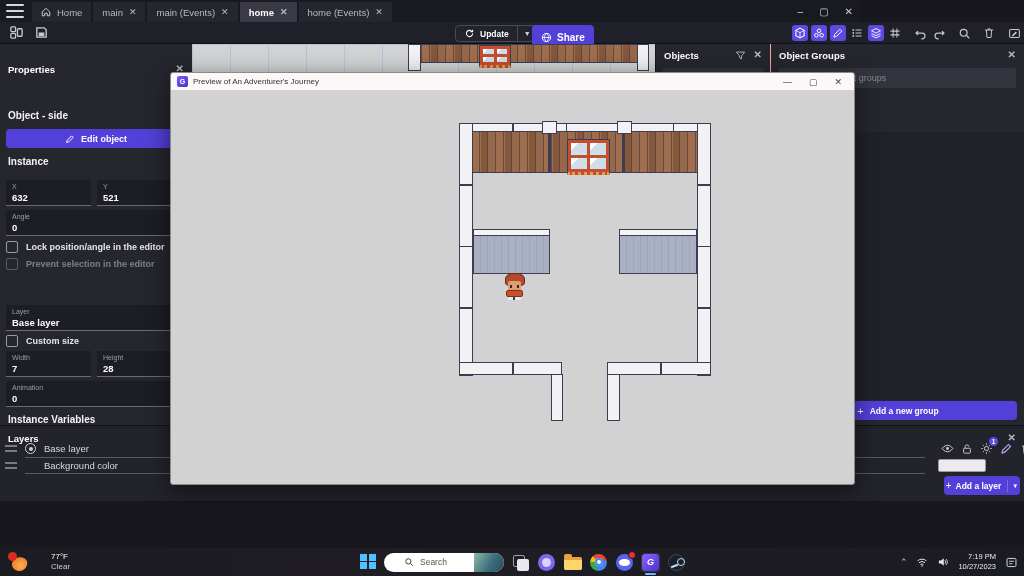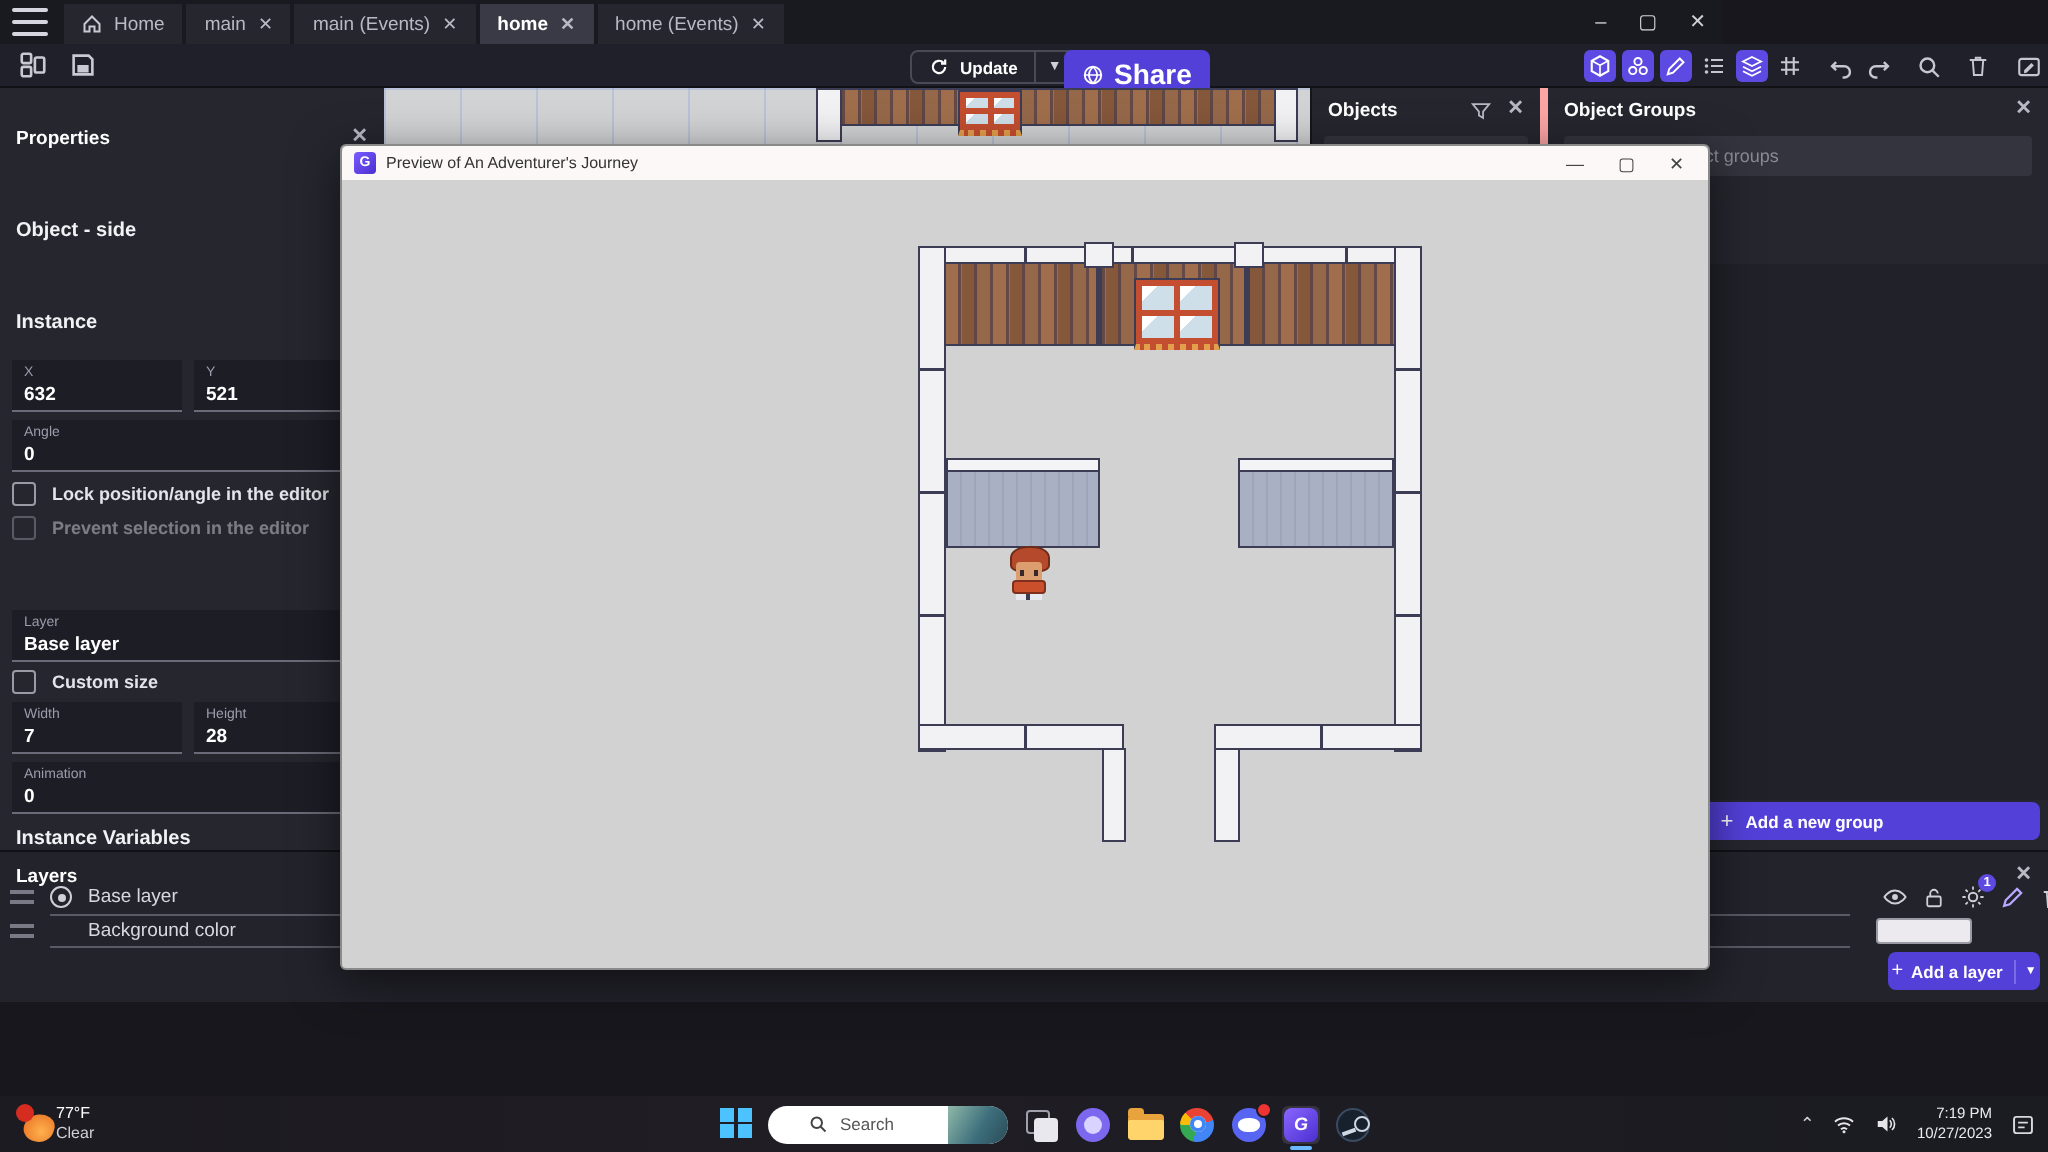--- a/index.html
+++ b/index.html
@@ -19,21 +19,21 @@
   .winctl{right:8px;top:0;height:22px;display:flex;align-items:center;gap:16px;color:#cfcfd8;font-size:10px}
   .winctl span{cursor:pointer}
 
   
   .toolbar{left:0;top:22px;width:1024px;height:22px;background:#20202a;border-bottom:1px solid #111116;display:flex;align-items:center}
   .tbico{width:16px;height:16px;color:#c9c9d4;margin-left:9px}
   .updbtn{position:absolute;left:455px;top:3px;height:17px;border:1px solid #4a4a56;border-radius:4px;display:flex;align-items:center;background:#23232d;color:#fff;font-size:8.5px;font-weight:bold}
   .updbtn .seg{display:flex;align-items:center;gap:5px;padding:0 8px;height:100%}
   .updbtn .sep{width:1px;height:100%;background:#4a4a56}
   .updbtn .chev{padding:0 6px;font-size:7px;color:#cfcfd8}
-  .sharebtn{position:absolute;left:532px;top:3px;height:24px;border-radius:4px;background:#5340d9;color:#fff;display:flex;align-items:center;gap:5px;padding:0 9px;font-size:14px;font-weight:bold}
+  .sharebtn{position:absolute;left:532px;top:3px;height:24px;border-radius:4px;background:#5340d9;color:#fff;display:flex;align-items:center;gap:5px;padding:0 9px;font-size:10px;font-weight:bold}
   .rticons{position:absolute;right:2px;top:3px;display:flex;align-items:center;gap:3px}
   .ric{width:16px;height:16px;border-radius:3px;display:flex;align-items:center;justify-content:center;color:#c6c6d2}
   .ric.on{background:#5d4ae3;color:#fff}
   .ric.gap{margin-left:6px}
 
   
   .panel{background:#26262f}
   .phead{display:flex;align-items:center;height:18px;padding:0 8px;font-size:9.5px;font-weight:bold;color:#fff}
   .phead .x{margin-left:auto}
   .srch{display:flex;align-items:center;gap:6px;background:#34343e;border-radius:2px;height:18px;padding:0 7px;color:#8a8a94}
@@ -91,21 +91,21 @@
   .pcontent{position:absolute;left:0;top:17px;width:683px;height:395px;overflow:hidden}
   .char{position:absolute;left:333px;top:183px;width:22px;height:27px}
   .char .hair{position:absolute;left:1px;top:0;width:20px;height:13px;background:#b5492b;border-radius:45% 45% 25% 25%;border:1px solid #6e2c18}
   .char .face{position:absolute;left:4px;top:8px;width:13px;height:10px;background:#dc9e6e;border-radius:2px}
   .char .eye{position:absolute;top:12px;width:2px;height:3px;background:#38262a}
   .char .body{position:absolute;left:2px;top:17px;width:17px;height:7px;background:#cc4f2c;border-radius:2px;border:1px solid #7e2f1d}
   .char .feet{position:absolute;left:4px;top:24px;width:13px;height:3px;background:linear-gradient(90deg,#e8e9f0 0 5px,#3a3a50 5px 7px,#e8e9f0 7px)}
 
   
   .taskbar{left:0;top:548px;width:1024px;height:28px;background:linear-gradient(90deg,#1c1b21,#201d24 40%,#1b1b22);display:flex;align-items:center;z-index:100}
-  .weather{display:flex;align-items:flex-start;gap:0;margin-left:8px}
+  .weather{display:flex;align-items:flex-start;gap:23px;margin-left:8px}
   .wico{position:relative;width:20px;height:20px}
   .wico .sun{position:absolute;left:4px;top:5px;width:15px;height:14px;background:radial-gradient(circle at 60% 60%,#ffb14d,#e56a1f);border-radius:60% 40% 55% 45%;transform:rotate(15deg)}
   .wico .dot{position:absolute;left:0;top:0;width:9px;height:9px;background:#d62c20;border-radius:50%}
   .wtxt{font-size:8px;line-height:1.3;color:#fff}
   .wtxt .c{color:#cfcfd8}
   .tbicons{position:absolute;left:360px;display:flex;align-items:center;gap:7px}
   .winlogo{width:17px;height:17px;display:grid;grid-template-columns:7px 7px;grid-template-rows:7px 7px;gap:1.5px}
   .winlogo i{background:#4cc2ff}
   .spill{width:120px;height:19px;background:#fff;border-radius:10px;display:flex;align-items:center;gap:6px;padding-left:20px;color:#444;overflow:hidden}
   .spill .ph{font-size:8.5px;color:#555}
@@ -282,20 +282,26 @@
       </div>
     <div class="a pillar" style="left:445px;top:0;width:12px;height:27px"></div>
   </div>
 
   <div class="a panel props">
     <div class="phead" style="margin-top:16px">
       <span>Properties</span>
       <span class="x">✕</span>
     </div>
     <div class="a objhead">Object  - side</div>
+    <div class="a editbtn">
+      <svg viewBox="0 0 16 16" width="10" height="10">
+          <path d="M2.5 13.5l1-3.5 7-7 2.5 2.5-7 7z" fill="none" stroke="#fff" stroke-width="1.6"></path>
+        </svg>
+      <span>Edit object</span>
+    </div>
     <div class="a sect" style="top:112px">Instance</div>
 
     <div class="a fld" style="left:6px;top:136px;width:85px">
       <div class="l">X</div>
       <div class="v">632</div>
     </div>
     <div class="a fld" style="left:97px;top:136px;width:89px">
       <div class="l">Y</div>
       <div class="v">521</div>
     </div>
@@ -369,21 +375,21 @@
     </div>
     <div class="srch" style="margin:4px 6px 0">
       <svg viewBox="0 0 16 16" width="10" height="10">
           <circle cx="7" cy="7" r="4.2" fill="none" stroke="currentColor" stroke-width="1.5"></circle>
           <path d="M10.2 10.2L14 14" stroke="currentColor" stroke-width="1.5"></path>
         </svg>
       <input placeholder="Search objects" style="">
     </div>
   </div>
 
-  <div class="a panel" style="left:770px;top:44px;width:254px;height:381px;border-left:4px solid #fca5a5">
+  <div class="a panel" style="left:770px;top:44px;width:254px;height:381px;border-left:1px solid #fca5a5">
     <div class="phead" style="margin-top:2px">
       <span>Object Groups</span>
       <span class="x">✕</span>
     </div>
     <div class="srch" style="margin:4px 8px 0;height:20px">
       <svg viewBox="0 0 16 16" width="10" height="10">
           <circle cx="7" cy="7" r="4.2" fill="none" stroke="currentColor" stroke-width="1.5"></circle>
           <path d="M10.2 10.2L14 14" stroke="currentColor" stroke-width="1.5"></path>
         </svg>
       <input placeholder="Search object groups" style="">

